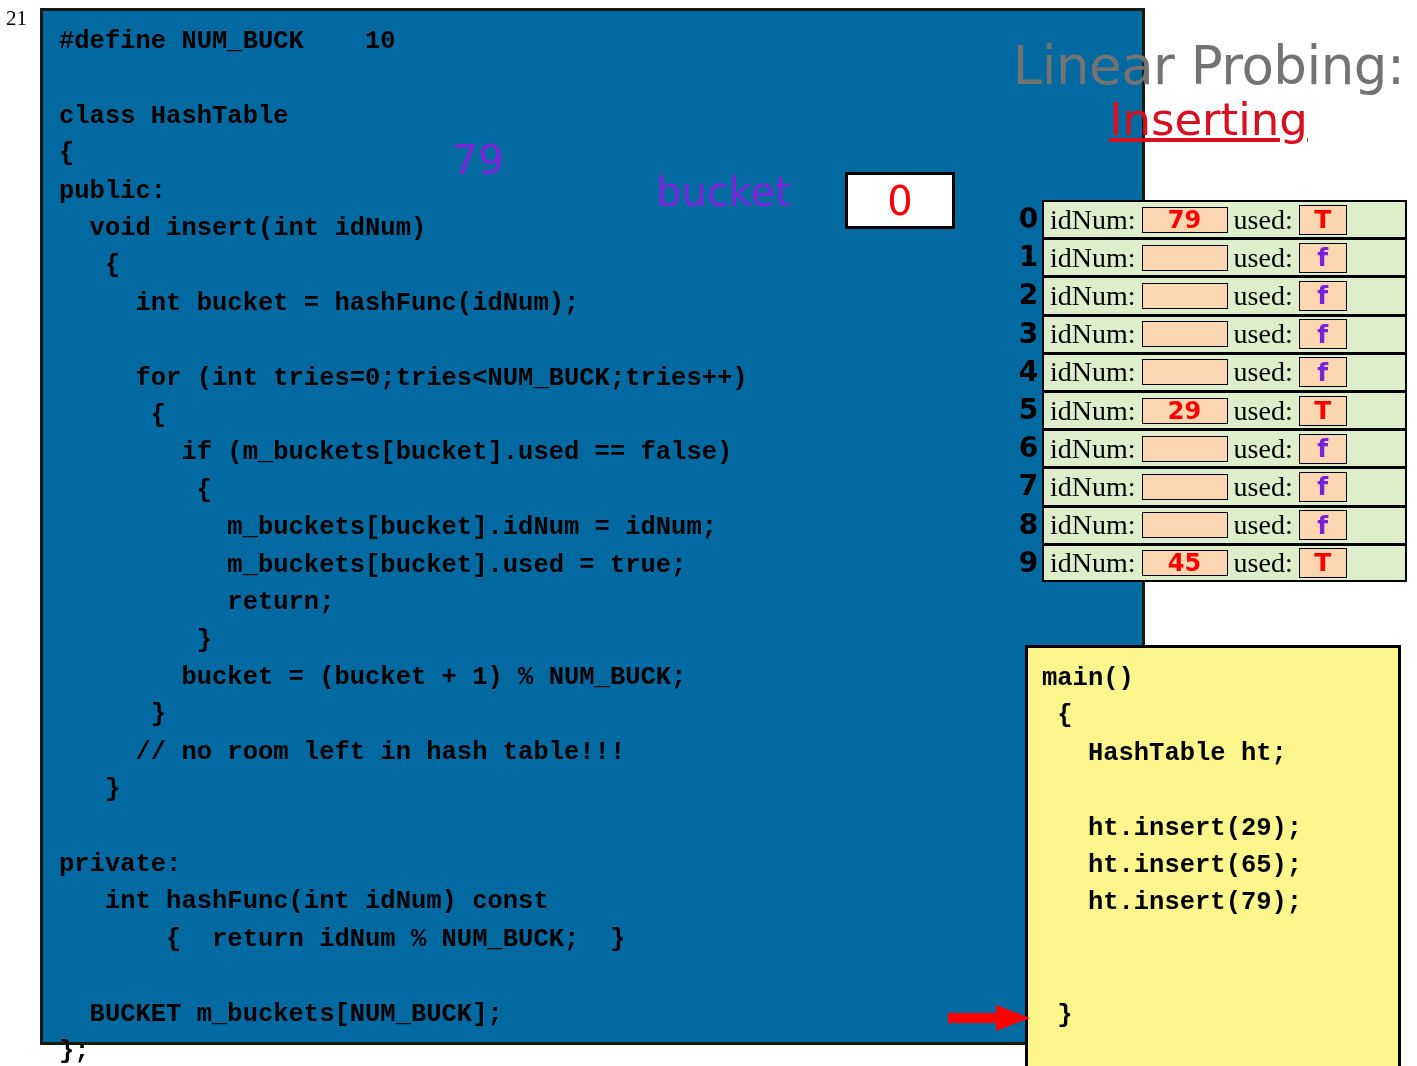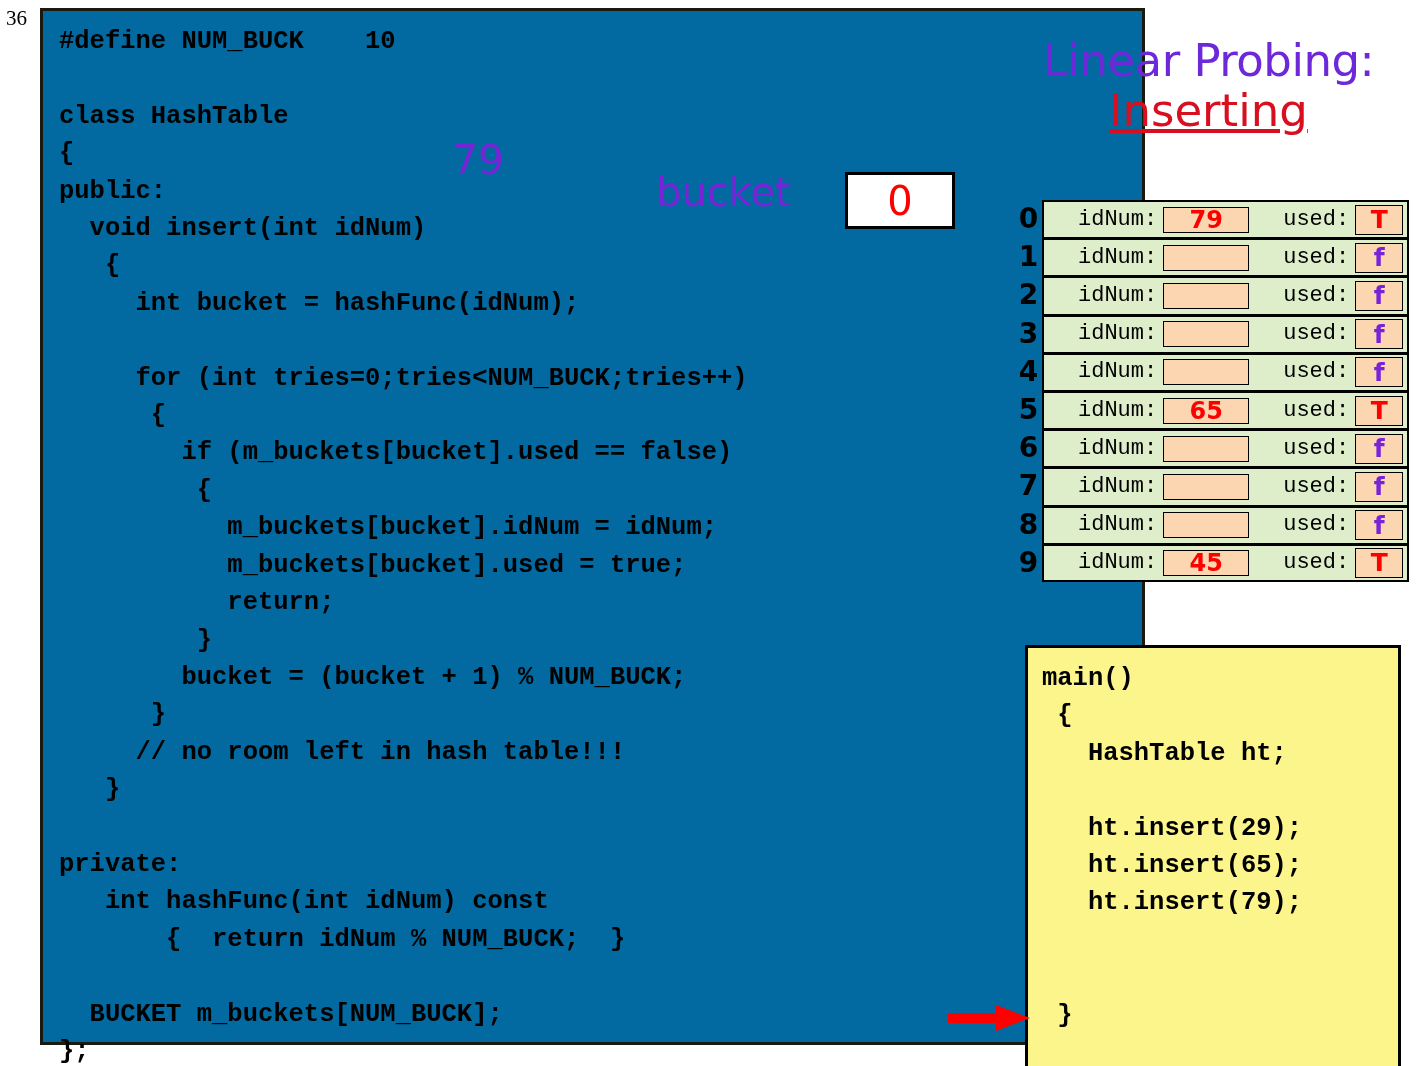--- a/index.html
+++ b/index.html
@@ -94,22 +94,22 @@
   #title-block {
     position: absolute;
     left: 1000px;
     top: 36px;
     width: 417px;
     text-align: center;
     font-family: "DejaVu Sans", sans-serif;
     line-height: 1.12;
   }
   #title-line1 {
-    font-size: 45px;
-    color: #6d28d9;
+    font-size: 53px;
+    color: #737373;
     letter-spacing: -0.5px;
     text-align: center;
   }
   #title-line2 {
     font-size: 45px;
     color: #d80f1f;
     text-decoration: underline;
   }
 
   
@@ -141,26 +141,25 @@
     background: #dfeeca;
     border: 2.5px solid #000000;
     border-bottom-width: 1.5px;
     box-sizing: border-box;
     display: flex;
     align-items: center;
     padding: 0 4px 0 6px;
   }
   .bucket-row:last-child .bucket-cell { border-bottom-width: 2.5px; }
   .field-label {
-    font-family: Liberation Mono, monospace;
-    font-size: 22px;
+    font-family: Liberation Serif, serif;
+    font-size: 28px;
     color: #000000;
     line-height: 1;
     white-space: nowrap;
-    margin-left: 28px;
   }
   .idnum-box {
     width: 86px;
     height: 26px;
     margin: 0 6px 0 6px;
     background: #fbd6b0;
     border: 1.8px solid #000000;
     box-sizing: border-box;
     display: flex;
     align-items: center;
@@ -222,21 +221,21 @@
     position: absolute;
     left: 948px;
     top: 1005px;
     width: 82px;
     height: 26px;
   }
 </style>
 </head>
 <body>
 
-<div id="slide-number">36</div>
+<div id="slide-number">21</div>
 
 <div id="code-panel">
   <pre id="code-listing">#define NUM_BUCK    10
 
 class HashTable
 {
 public:
   void insert(int idNum)
    {
      int bucket = hashFunc(idNum);
@@ -339,21 +338,21 @@
         <span class="used-box">
           <span class="v used-false">f</span>
         </span>
       </div>
     </div>
     <div class="bucket-row">
       <div class="bucket-index">5</div>
       <div class="bucket-cell">
         <span class="field-label">idNum:</span>
         <span class="idnum-box">
-          <span class="v">65</span>
+          <span class="v">29</span>
         </span>
         <span class="field-label">used:</span>
         <span class="used-box">
           <span class="v used-true">T</span>
         </span>
       </div>
     </div>
     <div class="bucket-row">
       <div class="bucket-index">6</div>
       <div class="bucket-cell">

